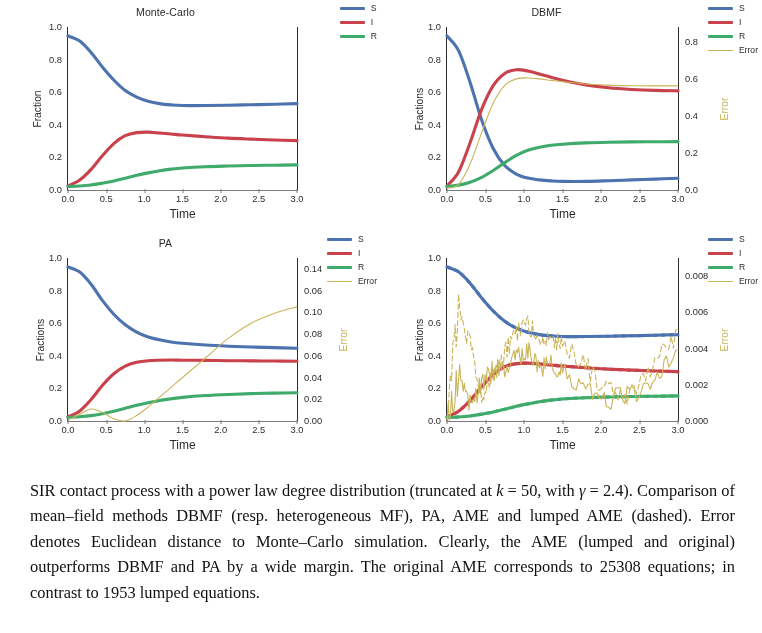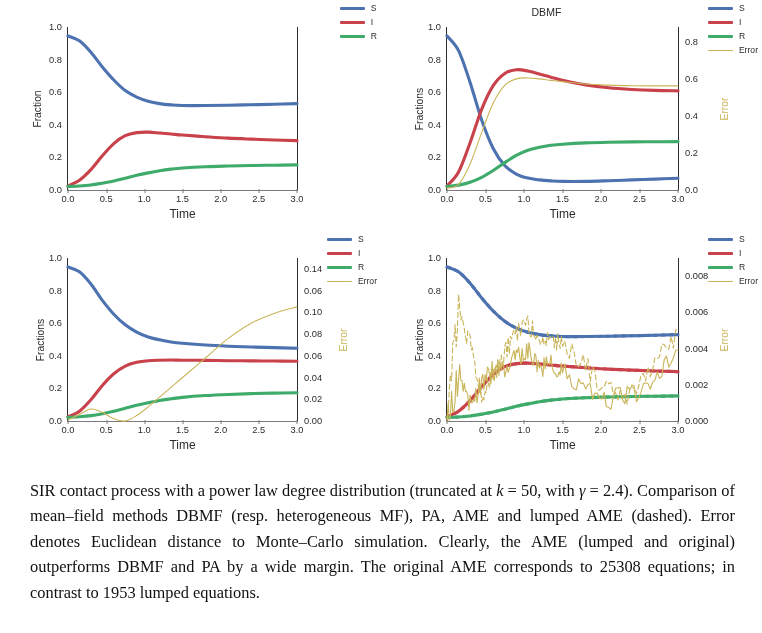--- a/index.html
+++ b/index.html
@@ -189,20 +189,21 @@
     text-justify: inter-word;
   }
   #caption .mathvar { font-style: italic; font-family: "Liberation Serif", serif; }
 </style>
 </head>
 <body>
 
 <div id="figure">
 
   <div class="panel" id="panel-mc">
+    <div class="panel-title">Monte-Carlo</div>
     <div class="legend">
         <div class="legend-row">
           <span class="legend-swatch" style="background: rgb(76, 114, 176);"></span>
           <span class="legend-label">S</span>
         </div>
         <div class="legend-row">
           <span class="legend-swatch" style="background: rgb(200, 65, 75);"></span>
           <span class="legend-label">I</span>
         </div>
         <div class="legend-row">
@@ -285,20 +286,21 @@
         <div class="ytick-left" style="top: 0%;">1.0</div>
         <div class="ytick-right" style="top: 100%;">0.0</div>
         <div class="ytick-right" style="top: 77.2727%;">0.2</div>
         <div class="ytick-right" style="top: 54.5455%;">0.4</div>
         <div class="ytick-right" style="top: 31.8182%;">0.6</div>
         <div class="ytick-right" style="top: 9.09091%;">0.8</div>
       </div>
   </div>
 
   <div class="panel" id="panel-pa">
+    <div class="panel-title">PA</div>
     <div class="legend">
         <div class="legend-row">
           <span class="legend-swatch" style="background: rgb(76, 114, 176);"></span>
           <span class="legend-label">S</span>
         </div>
         <div class="legend-row">
           <span class="legend-swatch" style="background: rgb(200, 65, 75);"></span>
           <span class="legend-label">I</span>
         </div>
         <div class="legend-row">

